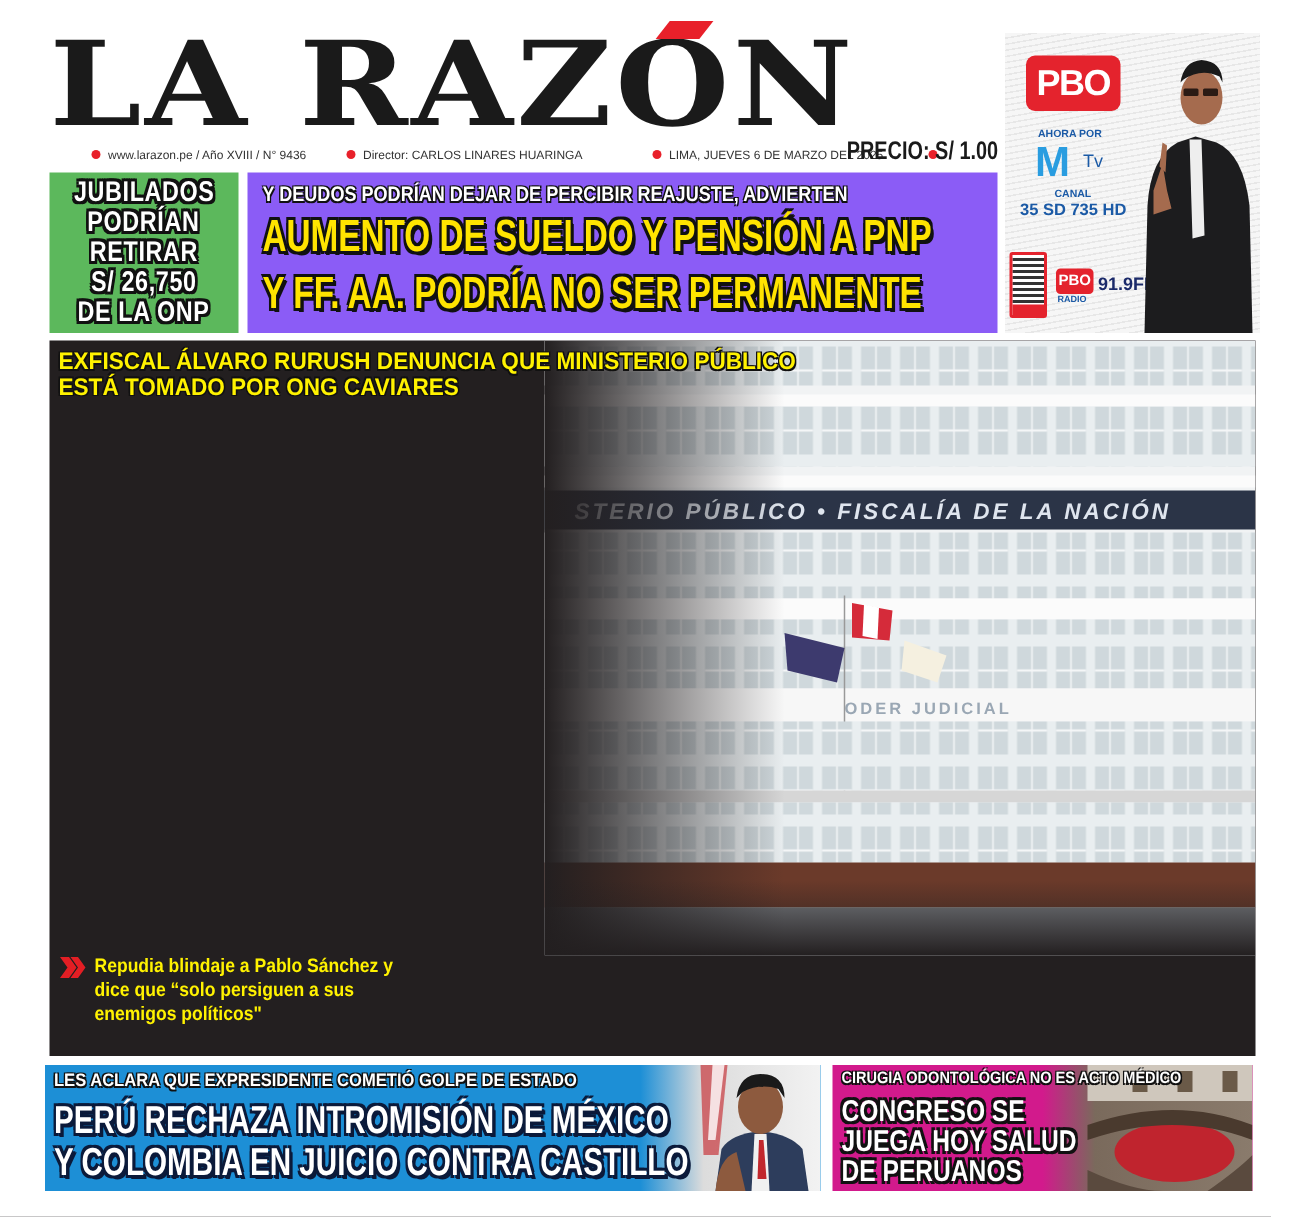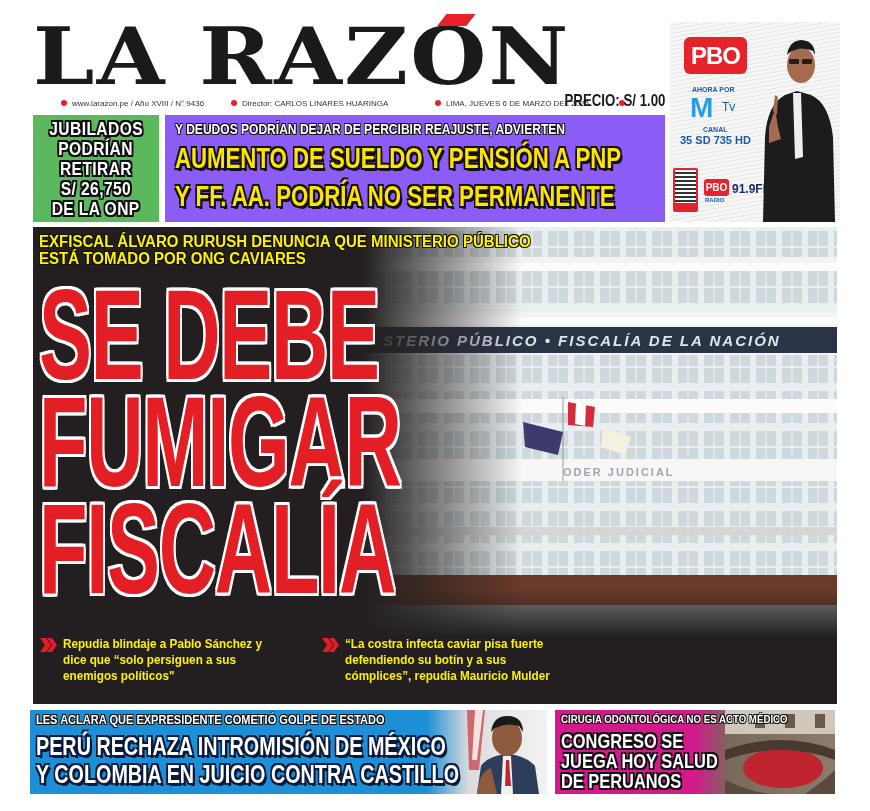--- a/index.html
+++ b/index.html
@@ -269,40 +269,28 @@
       </linearGradient>
     </defs>
     <rect x="0" y="360" width="474" height="50" fill="url(#fadeGradB)"></rect>
   </svg>
 
   <div class="lead-kicker">
     <div>EXFISCAL ÁLVARO RURUSH DENUNCIA QUE MINISTERIO PÚBLICO</div>
     <div>ESTÁ TOMADO POR ONG CAVIARES</div>
   </div>
 
-  <div class="lead-headline">
-    <div class="hl">SE DEBE</div>
-    <div class="hl">FUMIGAR</div>
-    <div class="hl">FISCALÍA</div>
-  </div>
 
   <div class="bullets">
     <div class="bullet">
       <svg class="chev" viewBox="0 0 20 16">
         <path d="M1 1 L7 1 L12 8 L7 15 L1 15 L6 8 Z" fill="#e31e24"></path>
         <path d="M8 1 L13 1 L18 8 L13 15 L8 15 L13 8 Z" fill="#e31e24"></path>
       </svg>
       <div class="bullet-text">Repudia blindaje a Pablo Sánchez y dice que “solo persiguen a sus enemigos políticos"</div>
-    </div>
-    <div class="bullet">
-      <svg class="chev" viewBox="0 0 20 16">
-        <path d="M1 1 L7 1 L12 8 L7 15 L1 15 L6 8 Z" fill="#e31e24"></path>
-        <path d="M8 1 L13 1 L18 8 L13 15 L8 15 L13 8 Z" fill="#e31e24"></path>
-      </svg>
-      <div class="bullet-text">“La costra infecta caviar pisa fuerte defendiendo su botín y a sus cómplices”, repudia Mauricio Mulder</div>
     </div>
   </div>
 </div>
 
 <div class="blue-box">
   <svg class="castillo-photo" viewBox="0 0 120 84" preserveAspectRatio="none">
     <defs>
       <linearGradient id="bgfade" x1="0" x2="1">
         <stop offset="0" stop-color="#1d8fd6" stop-opacity="1"></stop>
         <stop offset="0.35" stop-color="#dcdcdc" stop-opacity="1"></stop>

